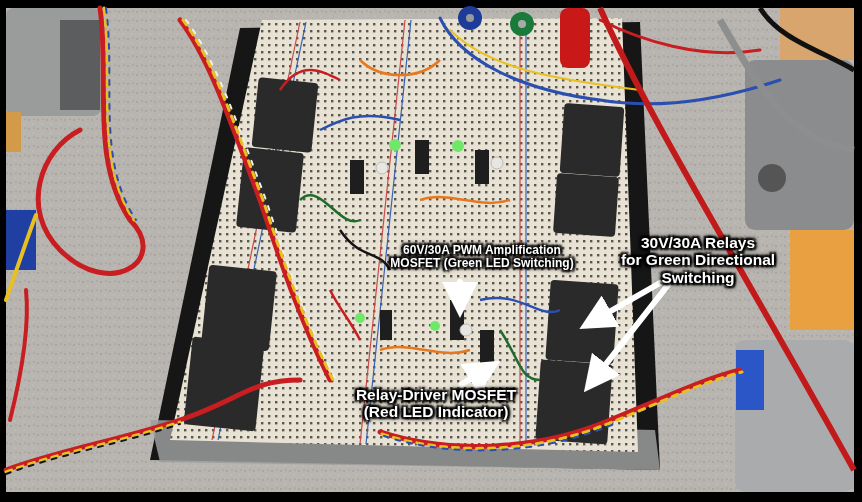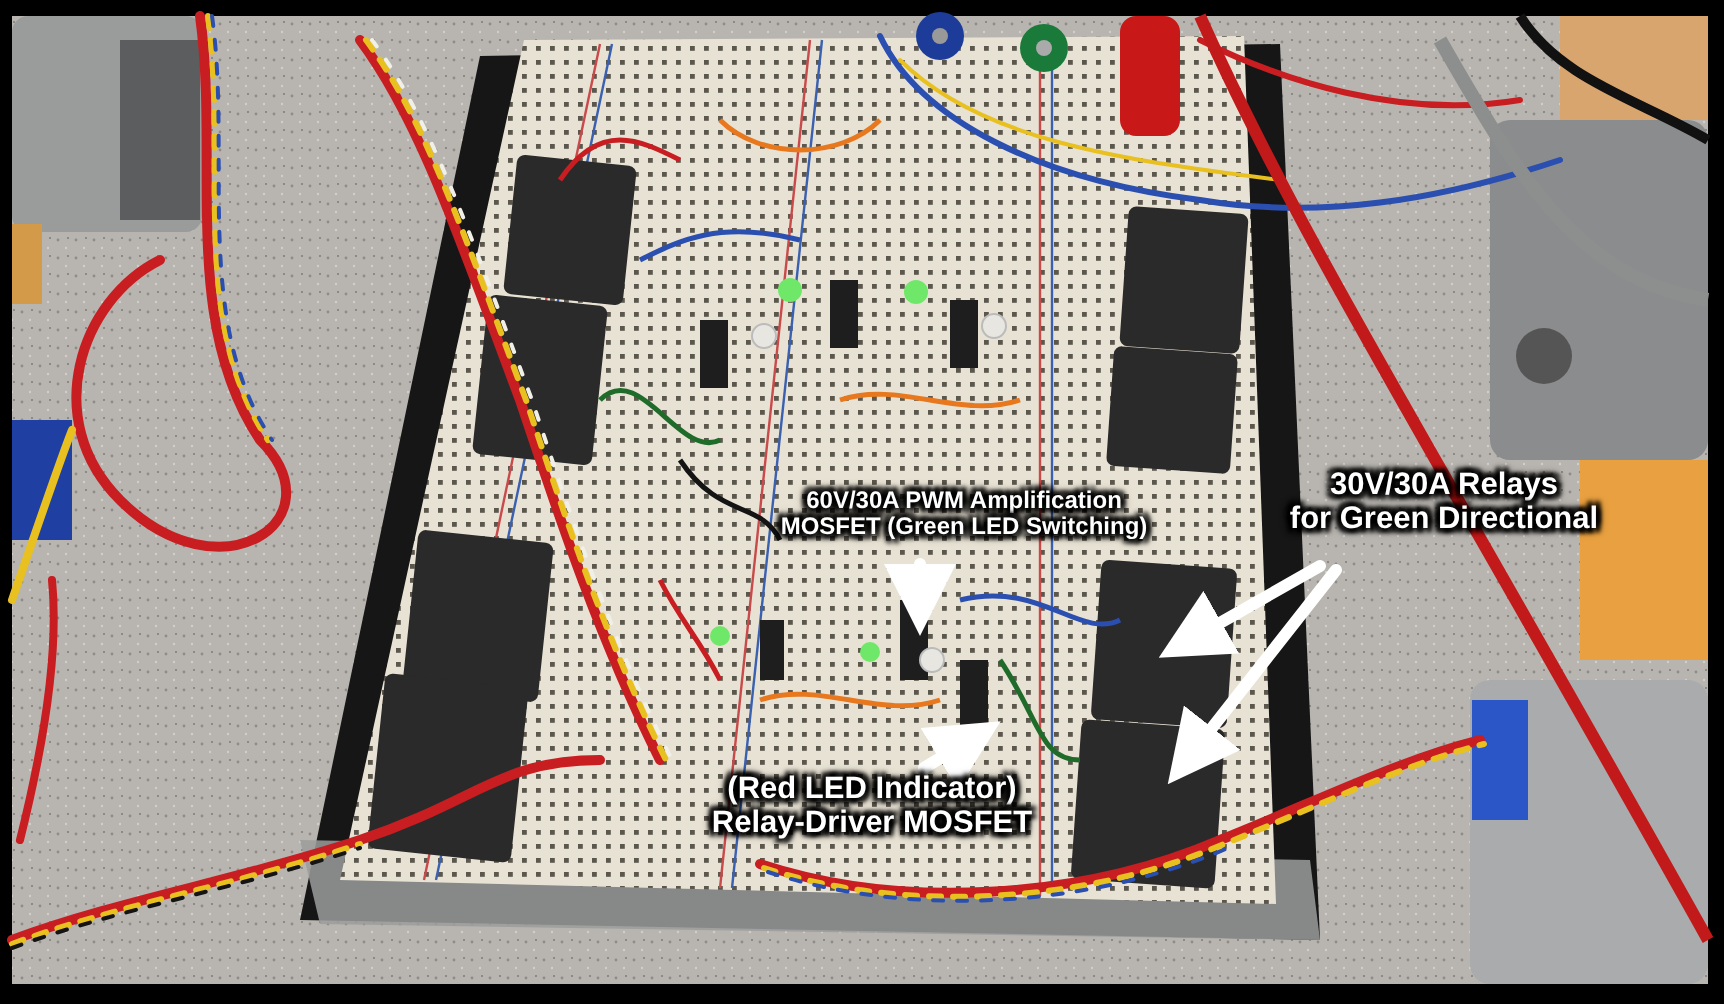--- a/index.html
+++ b/index.html
@@ -12,21 +12,21 @@
       font-weight: bold;
       text-align: center;
       line-height: 1.12;
       white-space: nowrap;
       text-shadow:
         0 0 3px #000, 0 0 3px #000, 0 0 4px #000, 0 0 6px #000,
         2px 2px 2px #000, -2px -2px 2px #000, 2px -2px 2px #000, -2px 2px 2px #000;
     }
     .label span { display: block; }
     #label-pwm { left: 346px; top: 244px; width: 272px; font-size: 12px; }
-    #label-relays { left: 636px; top: 234px; width: 172px; font-size: 15.5px; }
+    #label-relays { left: 612px; top: 234px; width: 172px; font-size: 15.5px; }
     #label-driver { left: 348px; top: 386px; width: 176px; font-size: 15.5px; }
   </style>
 </head>
 <body>
 
 <svg id="scene" viewBox="0 0 862 502" xmlns="http://www.w3.org/2000/svg">
   <defs>
     <pattern id="holes" width="7" height="7" patternUnits="userSpaceOnUse">
       <rect width="7" height="7" fill="#e8e2d4"></rect>
       <rect x="2" y="2" width="2.4" height="2.4" fill="#5c574d"></rect>
@@ -173,18 +173,19 @@
 </svg>
 
 <div id="label-pwm" class="label">
   <span>60V/30A PWM Amplification</span>
   <span>MOSFET (Green LED Switching)</span>
 </div>
 
 <div id="label-relays" class="label">
   <span>30V/30A Relays</span>
   <span>for Green Directional</span>
+  <span>Switching</span>
 </div>
 
 <div id="label-driver" class="label">
+  <span>Relay-Driver MOSFET</span>
   <span>(Red LED Indicator)</span>
-  <span>Relay-Driver MOSFET</span>
 </div>
 
 </body></html>

